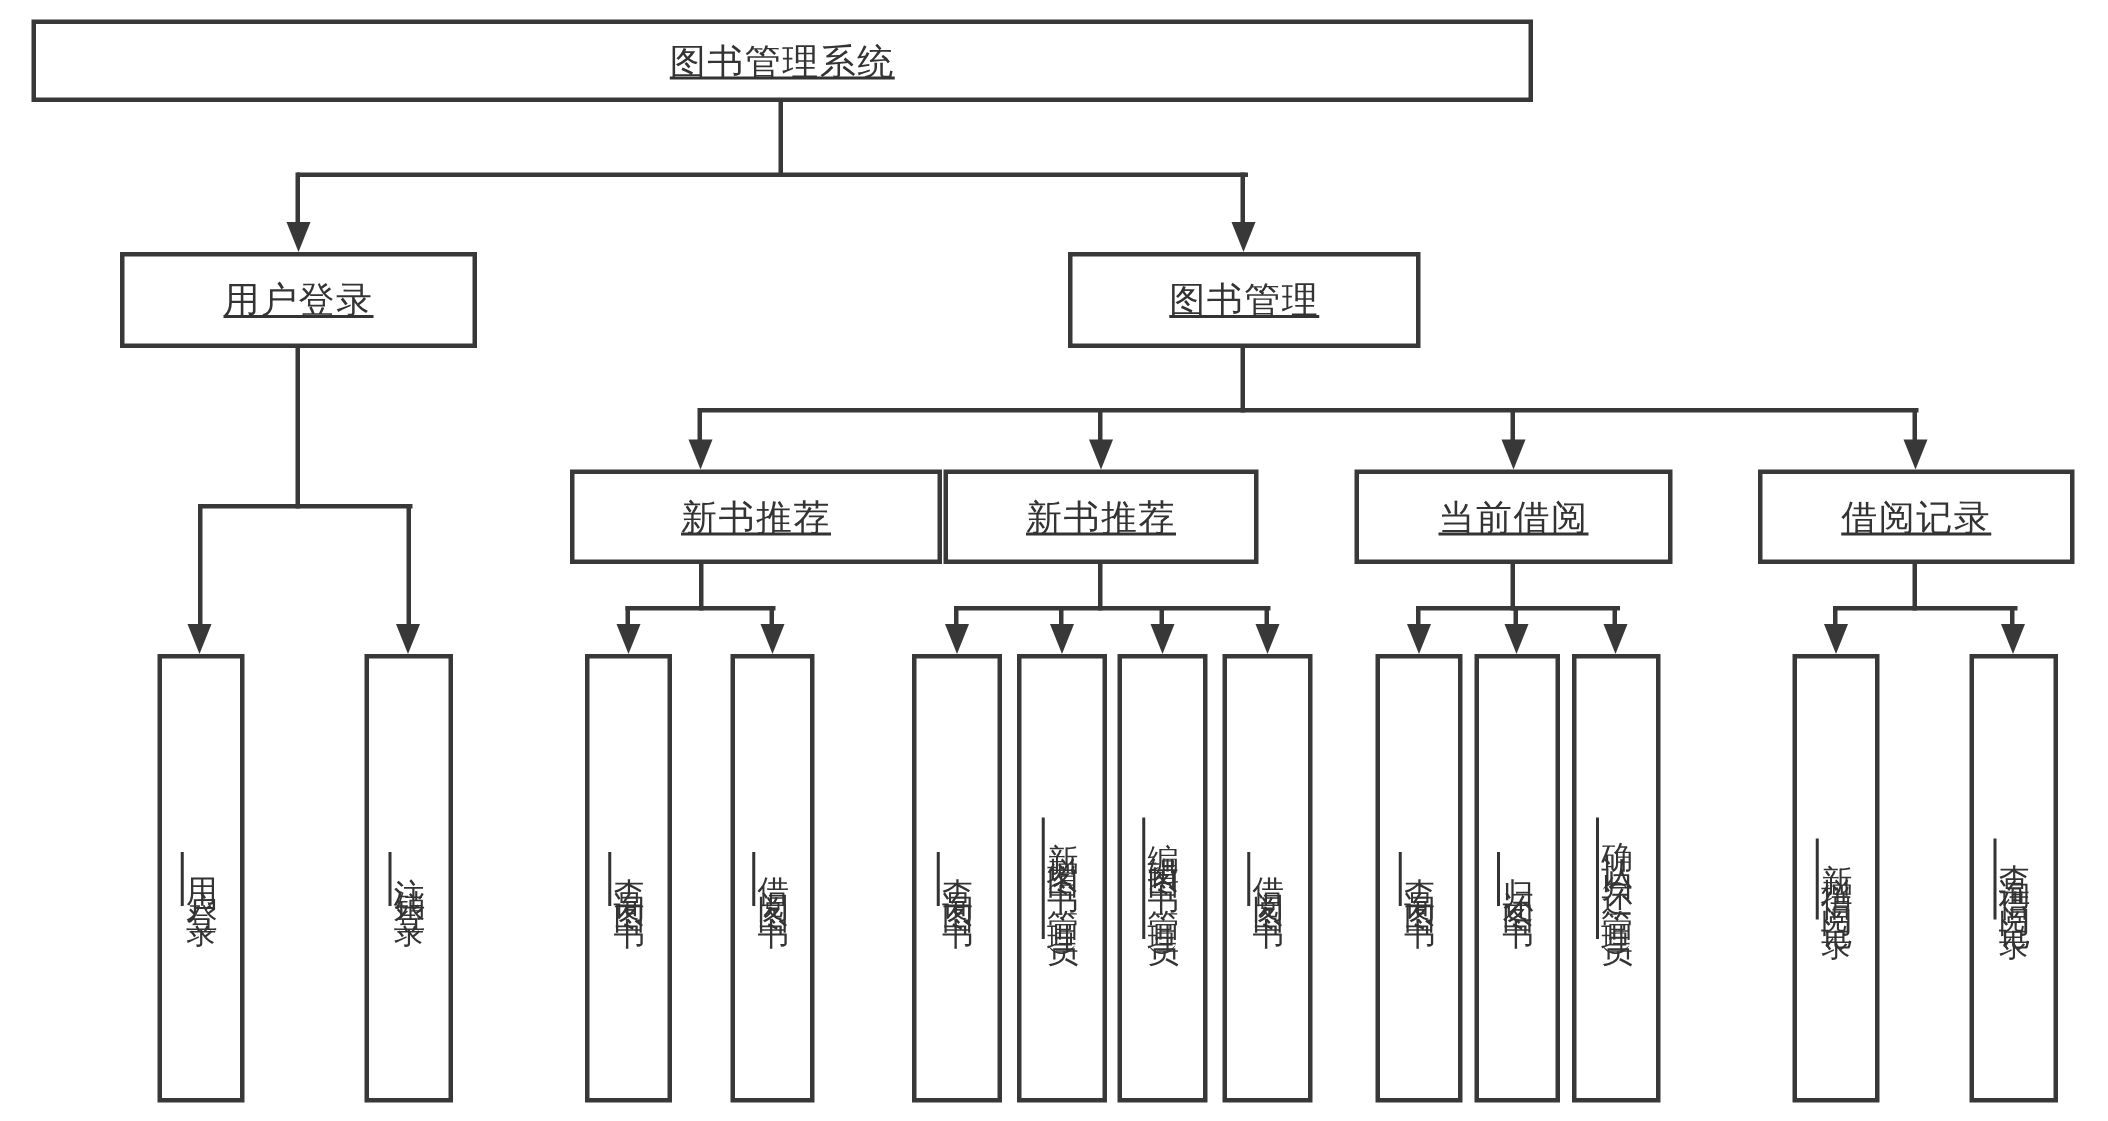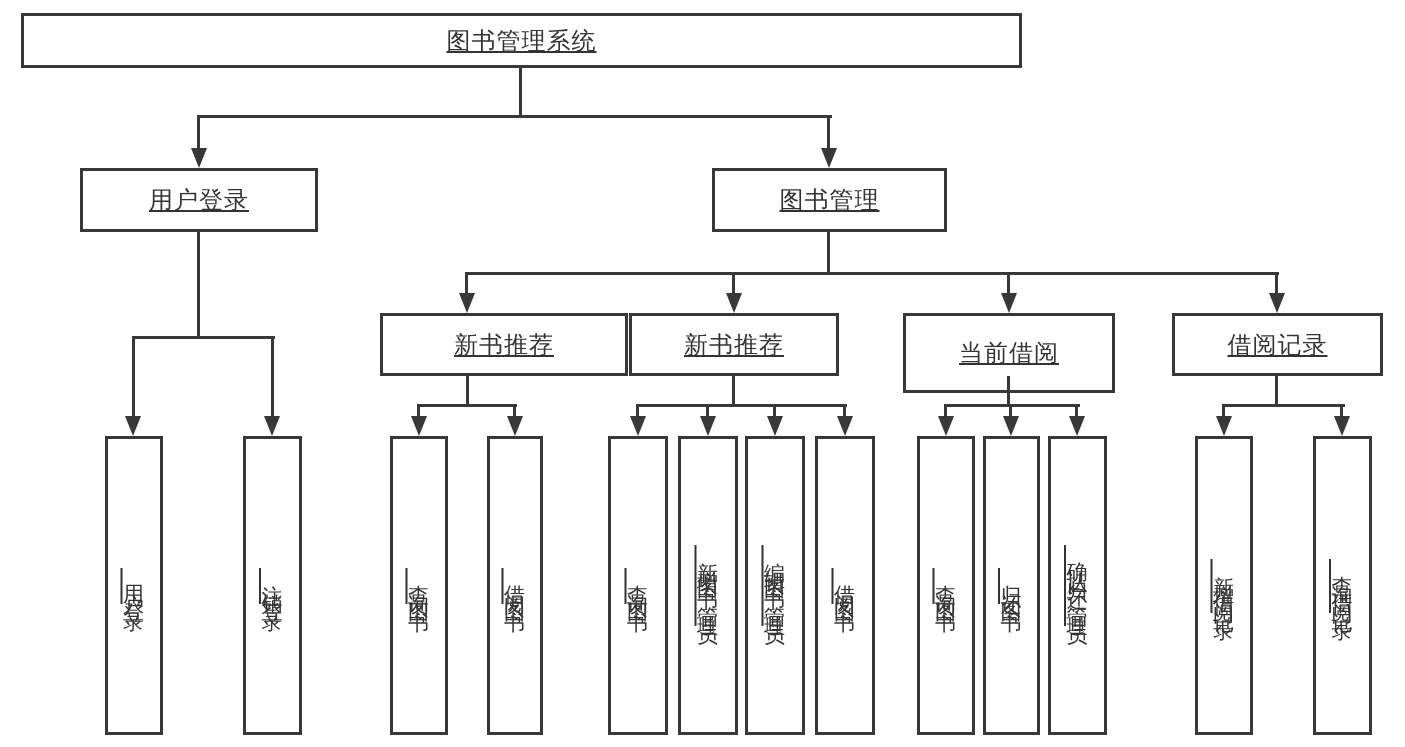--- a/index.html
+++ b/index.html
@@ -65,21 +65,21 @@
   <div class="arrow" style="left:459px;top:293px"></div>
   <div class="line" style="left:732px;top:272px;width:3px;height:25px"></div>
   <div class="arrow" style="left:726px;top:293px"></div>
   <div class="line" style="left:1007px;top:272px;width:3px;height:25px"></div>
   <div class="arrow" style="left:1001px;top:293px"></div>
   <div class="line" style="left:1275px;top:272px;width:3px;height:25px"></div>
   <div class="arrow" style="left:1269px;top:293px"></div>
 
   <div class="box hbox" style="left:380px;top:313px;width:248px;height:63px">新书推荐</div>
   <div class="box hbox" style="left:629px;top:313px;width:210px;height:63px">新书推荐</div>
-  <div class="box hbox" style="left:903px;top:313px;width:212px;height:80px">当前借阅</div>
+  <div class="box hbox" style="left:903px;top:313px;width:212px;height:63px">当前借阅</div>
   <div class="box hbox" style="left:1172px;top:313px;width:211px;height:63px">借阅记录</div>
 
   <div class="line" style="left:466px;top:376px;width:3px;height:31px"></div>
   <div class="line" style="left:417px;top:404px;width:100px;height:3px"></div>
   <div class="line" style="left:417px;top:404px;width:3px;height:16px"></div>
   <div class="arrow" style="left:411px;top:416px"></div>
   <div class="line" style="left:513px;top:404px;width:3px;height:16px"></div>
   <div class="arrow" style="left:507px;top:416px"></div>
 
   <div class="line" style="left:732px;top:376px;width:3px;height:31px"></div>

